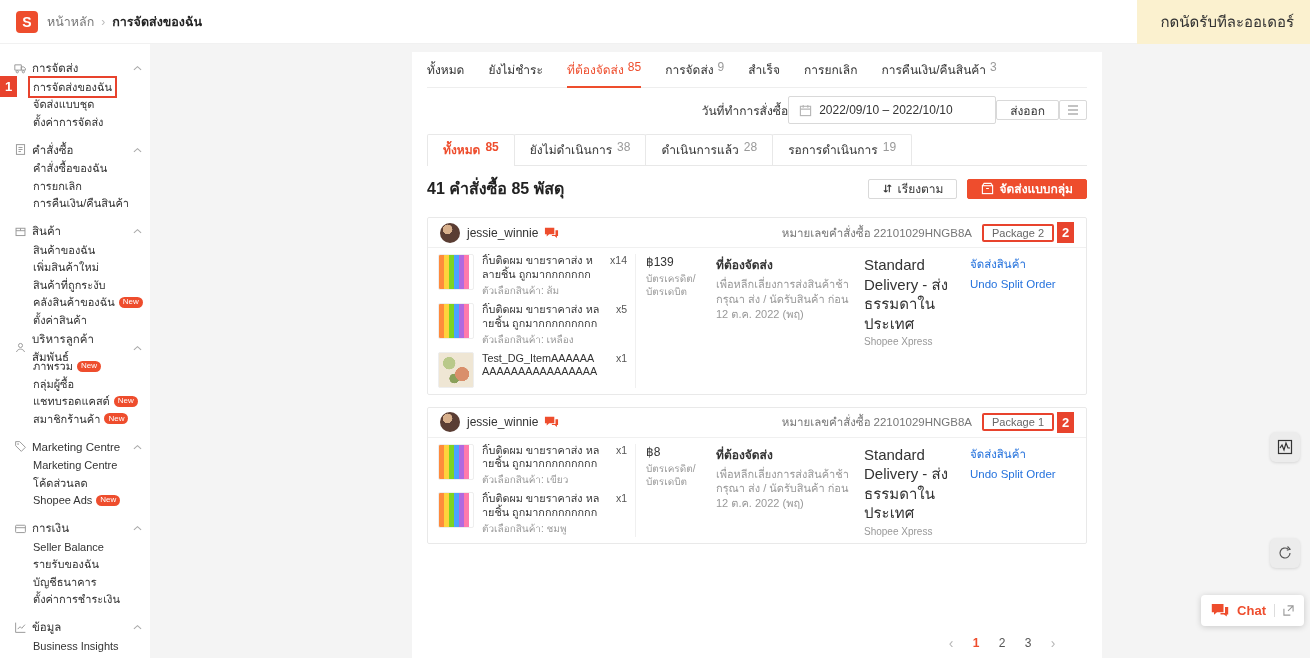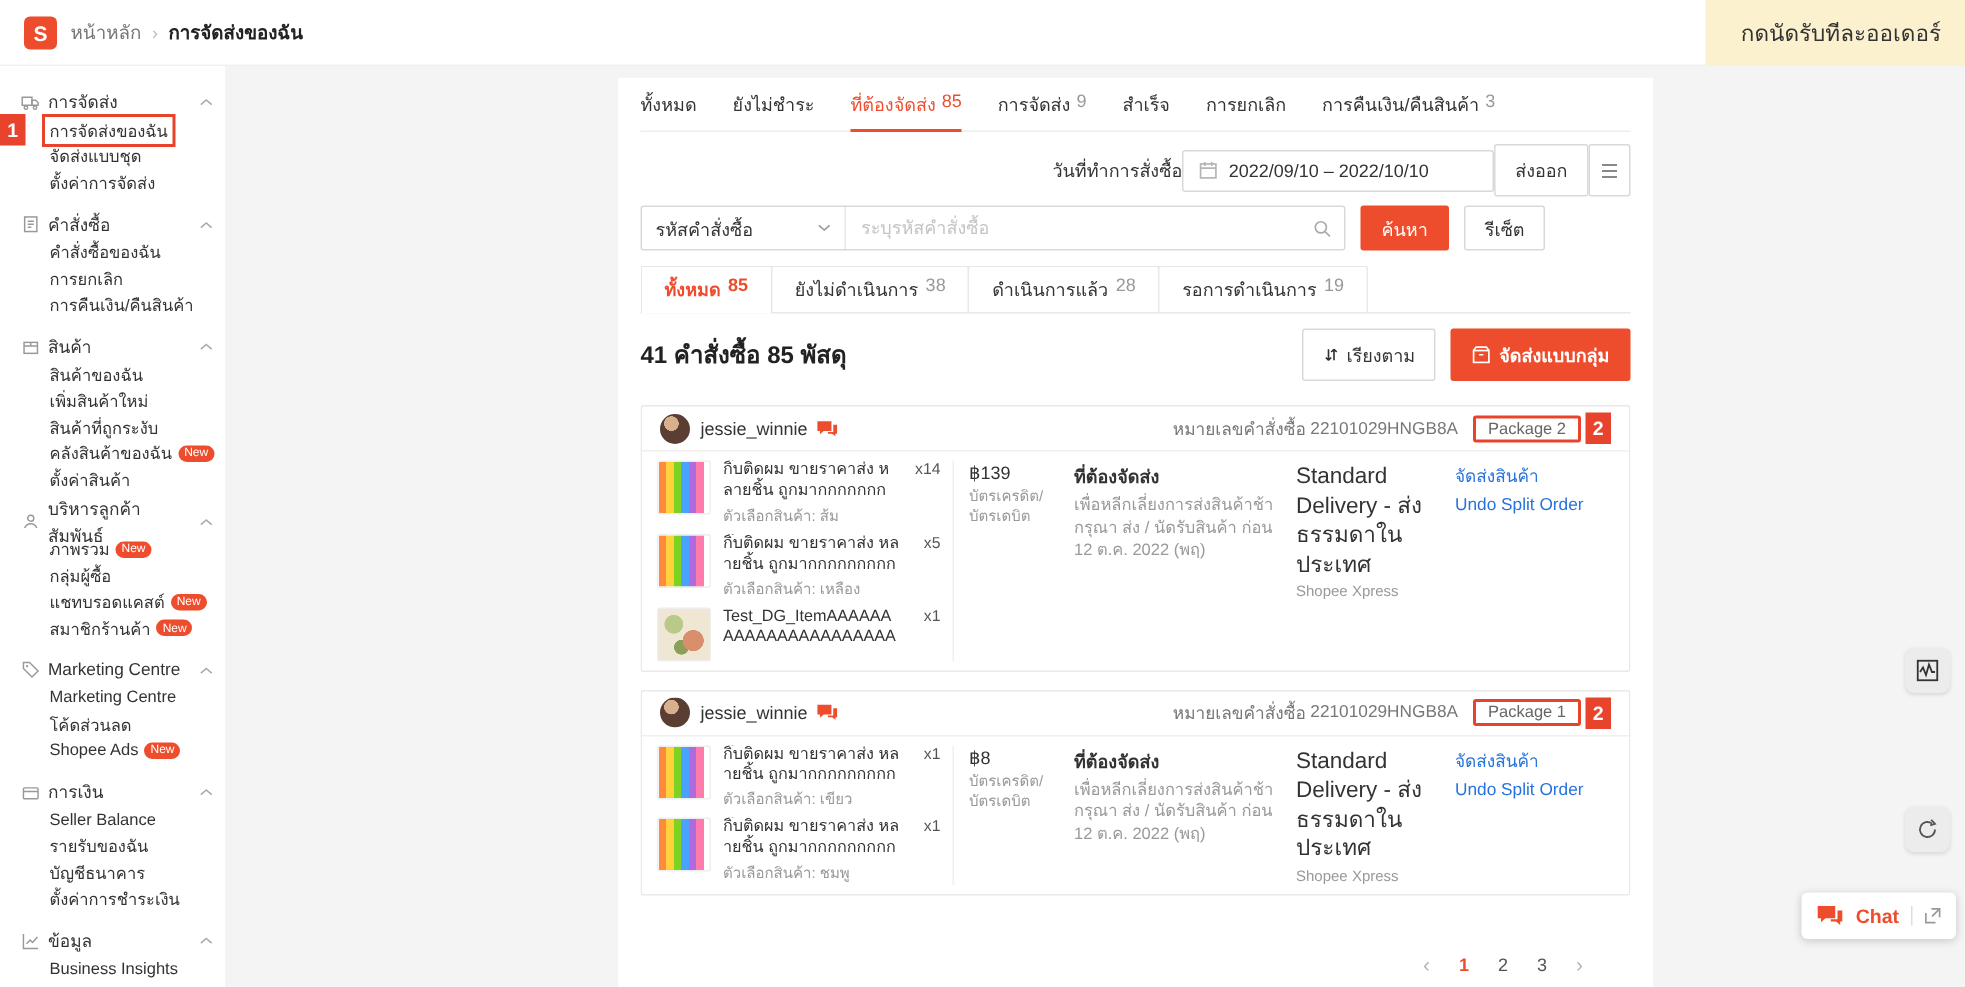--- a/index.html
+++ b/index.html
@@ -46,21 +46,21 @@
   .tab-count{color:#999}
   .tab.active{color:#ee4d2d}
   .tab.active .tab-count{color:#ee4d2d}
   .tab.active::after{content:'';position:absolute;left:0;right:0;bottom:-1px;height:2px;background:#ee4d2d}
 
   .frow1{display:flex;justify-content:flex-end;align-items:center;margin-top:8px;flex:none}
   .flabel{font-size:12px;color:#333}
   .datebox{display:flex;align-items:center;gap:7px;border:1px solid #d9d9d9;border-radius:2px;
            height:28px;padding:0 10px;font-size:12px;color:#333;width:208px;cursor:pointer}
   .datebox .ic{color:#b5b5b5}
-  .btn{display:inline-flex;align-items:center;justify-content:center;gap:5px;height:35px;padding:0 13px;
+  .btn{display:inline-flex;align-items:center;justify-content:center;gap:5px;height:20px;padding:0 13px;
        border:1px solid #d9d9d9;background:#fff;border-radius:2px;font-size:12px;color:#333;cursor:pointer;
        font-family:inherit;white-space:nowrap}
   .btn.sq{width:28px;padding:0;color:#888}
   .btn.primary{background:#ee4d2d;border-color:#ee4d2d;color:#fff}
   .btn.bold{font-weight:700}
 
   .frow2{display:flex;align-items:center;gap:10px;margin-top:6px;flex:none}
   .combo{display:flex;width:470px;height:30px;border:1px solid #d9d9d9;border-radius:2px;background:#fff}
   .sel{width:136px;display:flex;align-items:center;justify-content:space-between;padding:0 9px;
        border-right:1px solid #e8e8e8;font-size:12px;color:#333;cursor:pointer;flex:none}
@@ -396,43 +396,20 @@
     <button class="btn">ส่งออก</button>
     <button class="btn sq">
       <span class="ic">
         <svg width="12" height="10" viewBox="0 0 12 10">
             <path d="M1 1h10M1 5h10M1 9h10" stroke="currentColor" fill="none"></path>
           </svg>
       </span>
     </button>
   </div>
 
-  <div class="frow2">
-    <div class="combo">
-      <div class="sel">
-        <span>รหัสคำสั่งซื้อ</span>
-        <span class="ic">
-          <svg width="9" height="6" viewBox="0 0 10 6">
-              <path d="M1 1l4 3.5L9 1" fill="none" stroke="currentColor"></path>
-            </svg>
-        </span>
-      </div>
-      <div class="inpwrap">
-        <input type="text" placeholder="ระบุรหัสคำสั่งซื้อ" style="">
-        <span class="ic">
-          <svg width="13" height="13" viewBox="0 0 14 14">
-              <circle cx="6" cy="6" r="4" fill="none" stroke="currentColor"></circle>
-              <path d="M9 9l3.5 3.5" stroke="currentColor" fill="none"></path>
-            </svg>
-        </span>
-      </div>
-    </div>
-    <button class="btn primary">ค้นหา</button>
-    <button class="btn">รีเซ็ต</button>
-  </div>
 
   <div class="subtabs" id="subtabs">
       <div class="stab active">
         <span>ทั้งหมด</span>
         <span class="stc">85</span>
       </div>
       <div class="stab">
         <span>ยังไม่ดำเนินการ</span>
         <span class="stc">38</span>
       </div>

